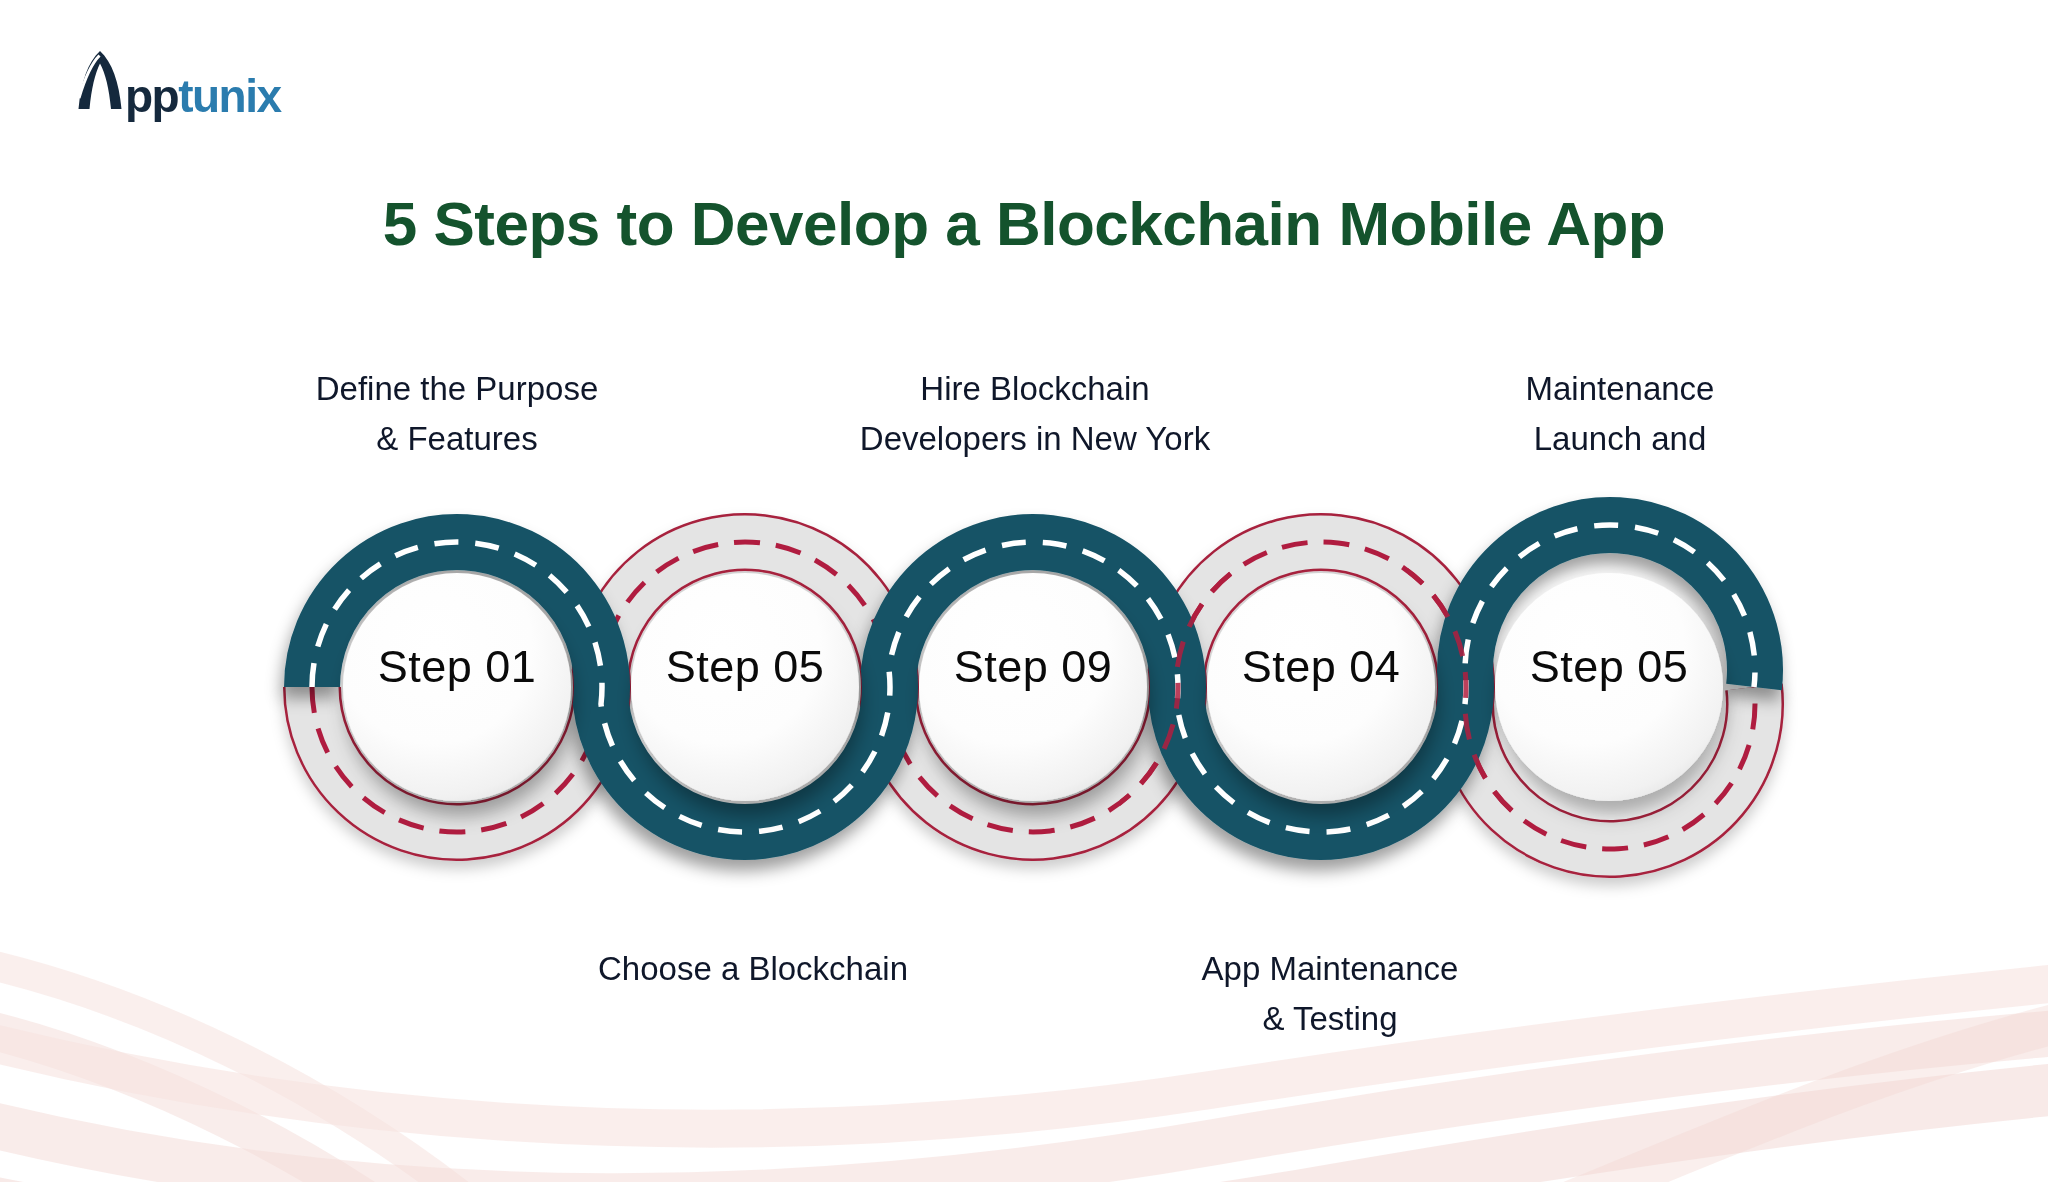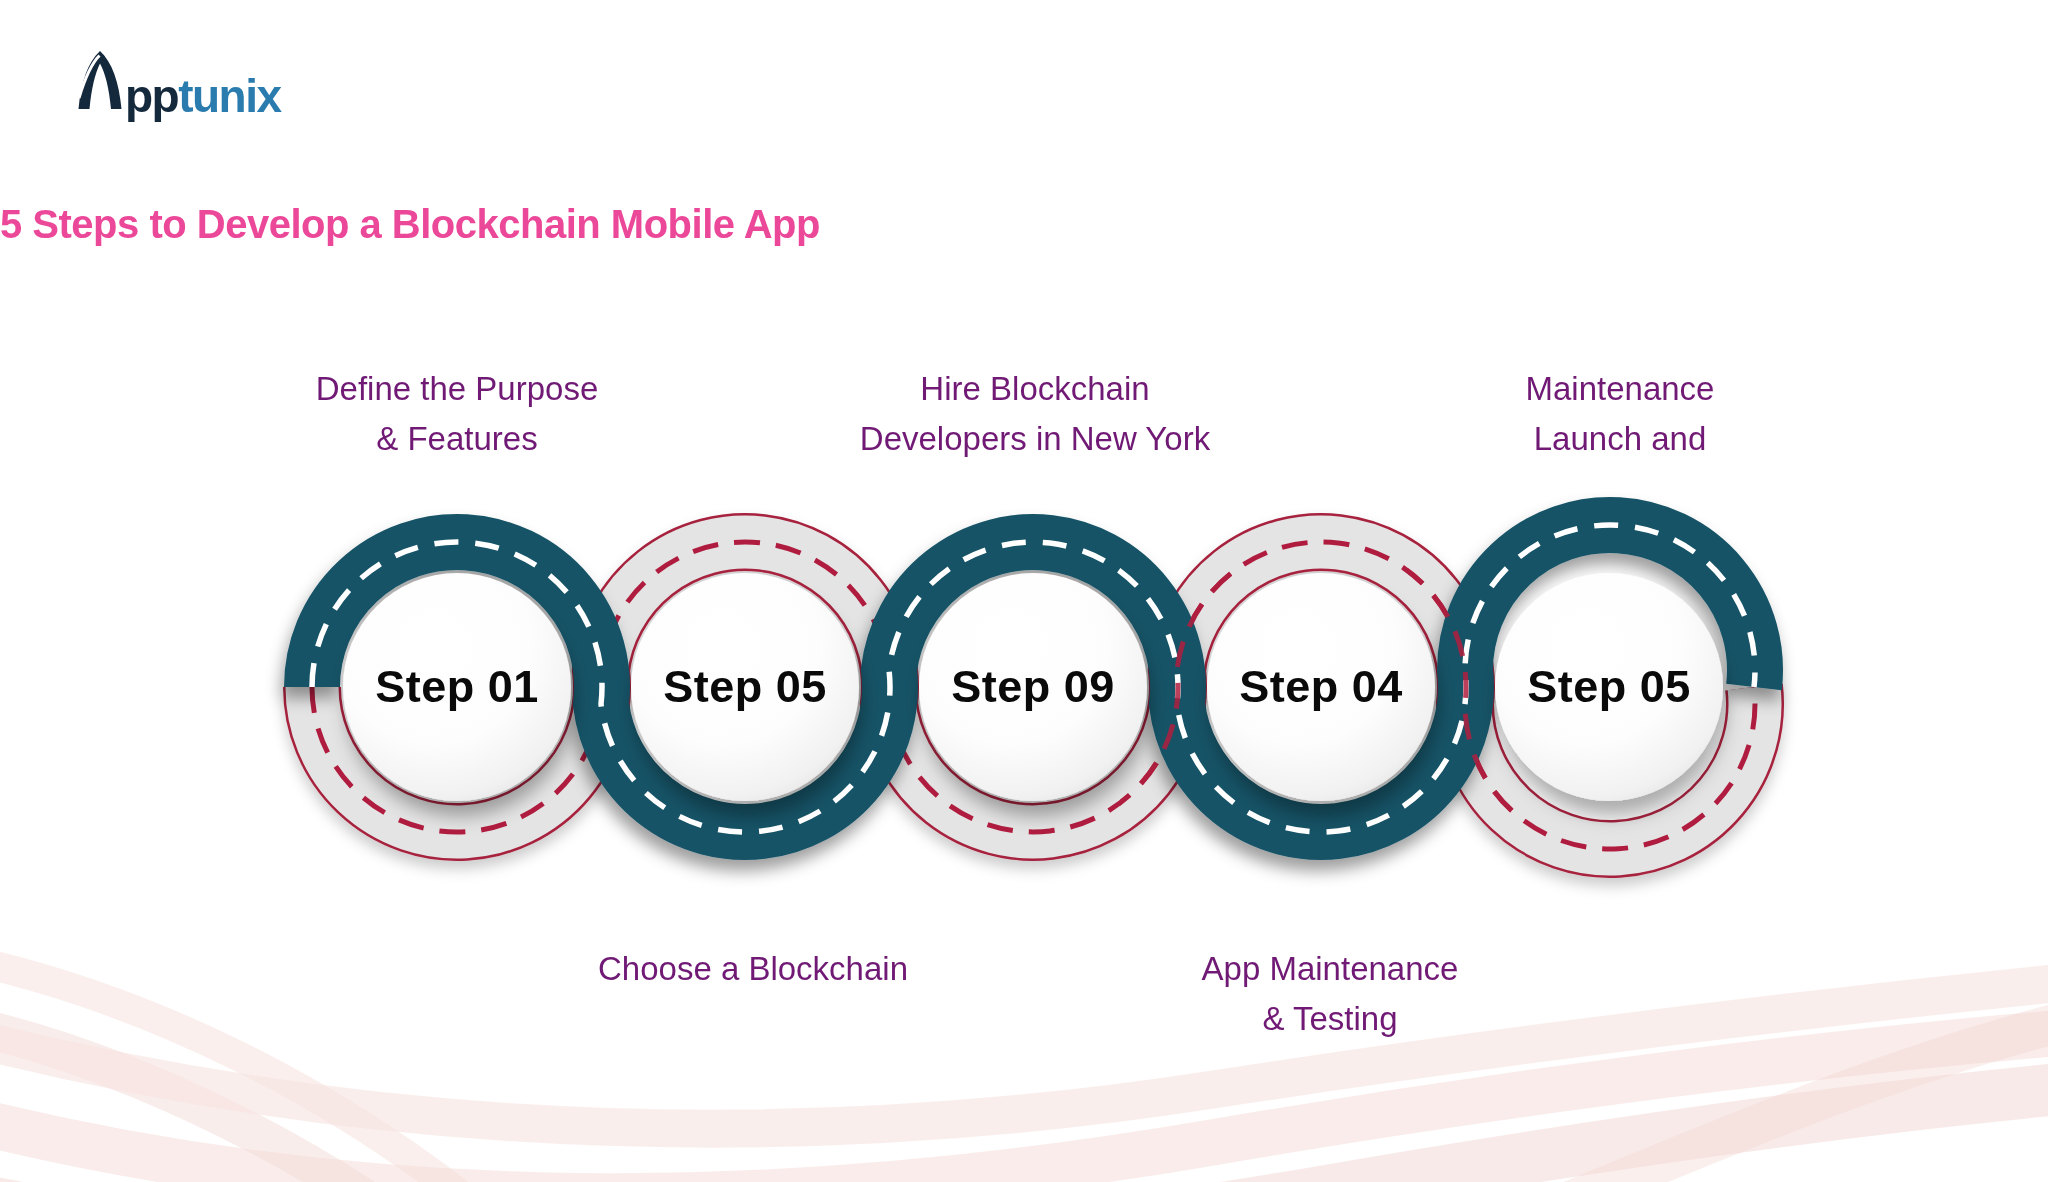--- a/index.html
+++ b/index.html
@@ -8,36 +8,36 @@
     font-family:"Liberation Sans","DejaVu Sans",sans-serif;
   }
   
   .logo{position:absolute;left:76px;top:50px;display:flex;align-items:flex-end;}
   .logo .arch{width:48px;height:60px;margin-right:1px;margin-bottom:9px;}
   .logo .brand{font-weight:700;font-size:46px;line-height:46px;letter-spacing:-1.5px;}
   .logo .brand .dark{color:#15293d;}
   .logo .brand .blue{color:#2b7cae;}
   
   .title{
-    position:absolute;left:0;top:188px;width:100%;
-    font-size:40px;line-height:72px;font-weight:700;color:#ec4899;letter-spacing:-0.5px;
+    position:absolute;left:0;top:188px;width:100%;text-align:center;
+    font-size:62px;line-height:72px;font-weight:700;color:#14532d;letter-spacing:-0.5px;
   }
   
   .chain{position:absolute;left:0;top:0;}
   
   .step-label{
-    position:absolute;width:300px;top:660px;height:54px;line-height:54px;text-align:center;
-    font-size:45px;font-weight:700;color:#0a0a0a;letter-spacing:0.5px;
+    position:absolute;width:300px;top:640px;height:54px;line-height:54px;text-align:center;
+    font-size:45px;font-weight:400;color:#0a0a0a;letter-spacing:0.5px;
   }
   .step-label.s1{left:307px;} .step-label.s2{left:595px;} .step-label.s3{left:883px;}
   .step-label.s4{left:1171px;} .step-label.s5{left:1459px;}
   
   .caption{
     position:absolute;width:480px;text-align:center;
-    font-size:33px;line-height:50px;font-weight:500;color:#701a75;
+    font-size:33px;line-height:50px;font-weight:500;color:#0f172a;
   }
   .caption.top{top:364px;}
   .caption.bottom{top:944px;}
   .caption.c1{left:217px;} .caption.c2{left:513px;} .caption.c3{left:795px;}
   .caption.c4{left:1090px;} .caption.c5{left:1380px;}
 </style>
 </head>
 <body>
 
 <div class="stage">

